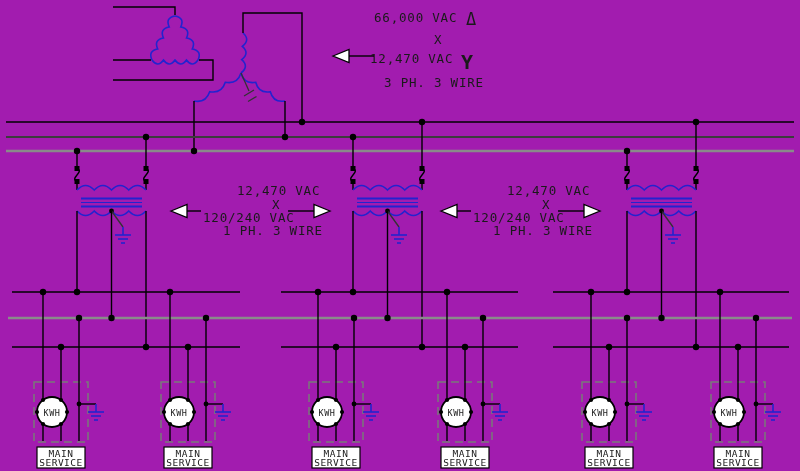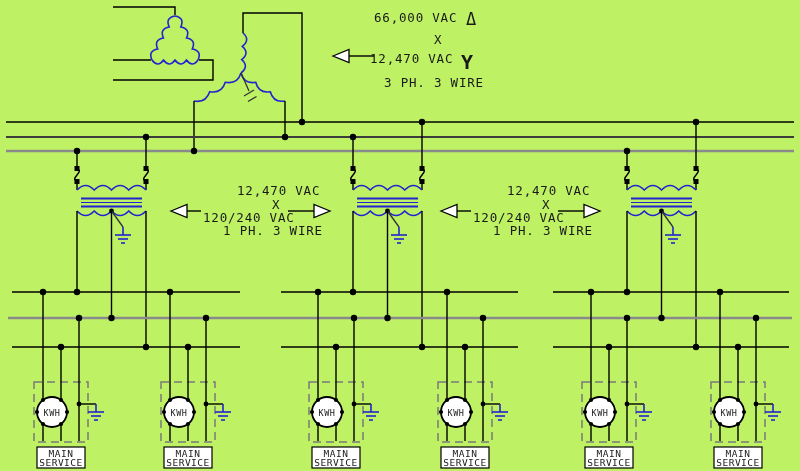--- a/index.html
+++ b/index.html
@@ -1,16 +1,16 @@
 <!DOCTYPE html>
 <html><head>
 <meta charset="utf-8">
 <style>
   html,body{margin:0;padding:0;background:#ffffff;}
-  .stage{width:800px;height:471px;background:#bef264;position:relative;overflow:hidden;}
+  .stage{width:800px;height:471px;background:#a21caf;position:relative;overflow:hidden;}
   svg{display:block;}
   text{font-family:"DejaVu Sans Mono","Liberation Mono",monospace;fill:#1a1a1a;}
   .t12{font-size:12.5px;letter-spacing:0.8px;}
   .sym-delta{font-size:17px;letter-spacing:0;}
   .sym-wye{font-size:20px;font-weight:bold;letter-spacing:0;}
   .t-kwh{font-size:8.5px;letter-spacing:0.5px;}
   .t-label{font-size:9.5px;letter-spacing:0.5px;}
   .thin{stroke:#000000;stroke-width:1.4;fill:none;}
   .busA{stroke:#000000;stroke-width:1.5;fill:none;}
   .busB{stroke:#3c3c3c;stroke-width:2;fill:none;}

